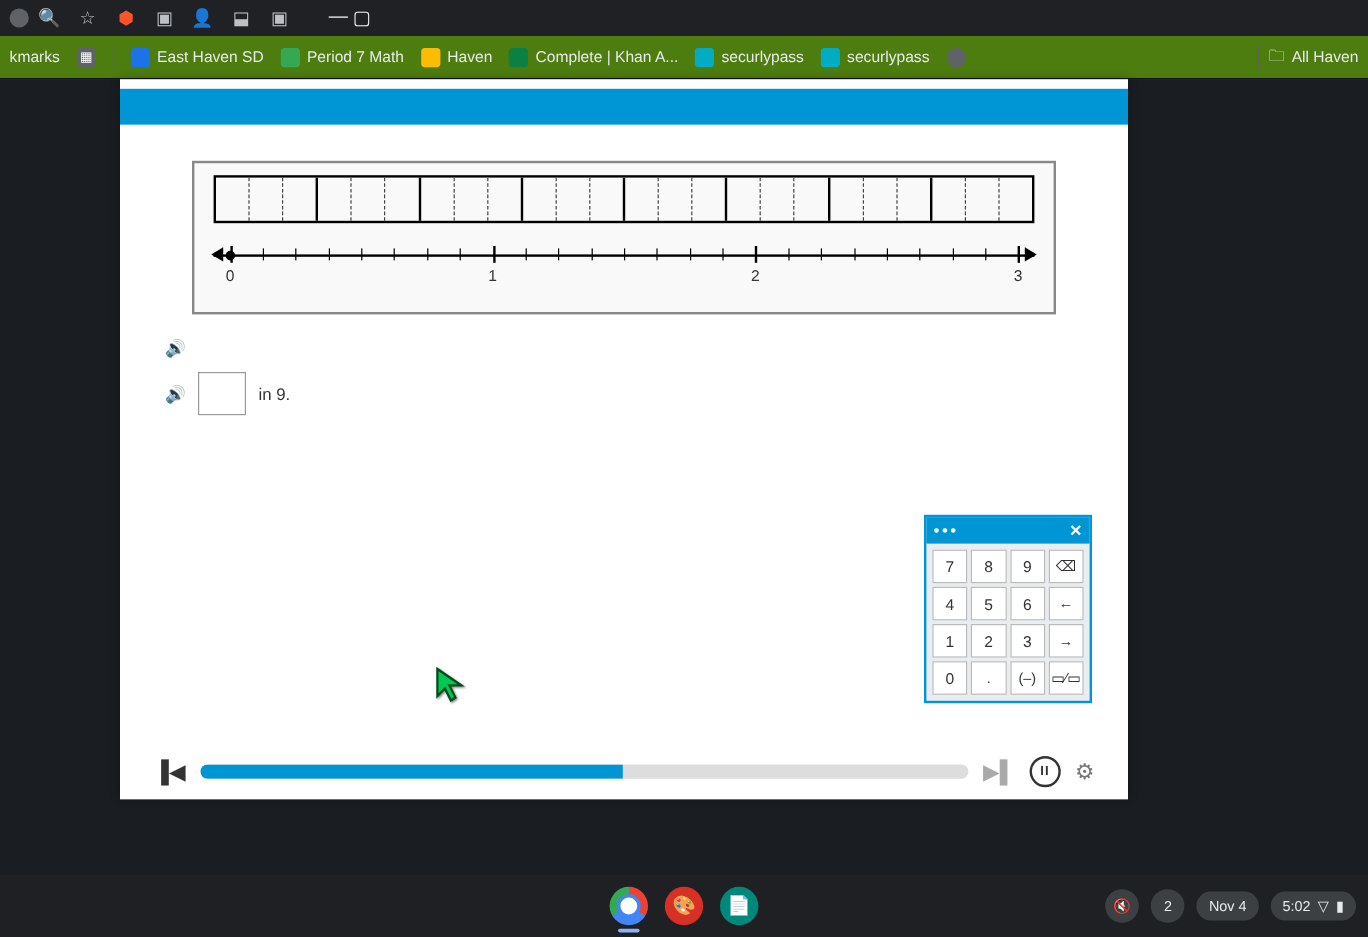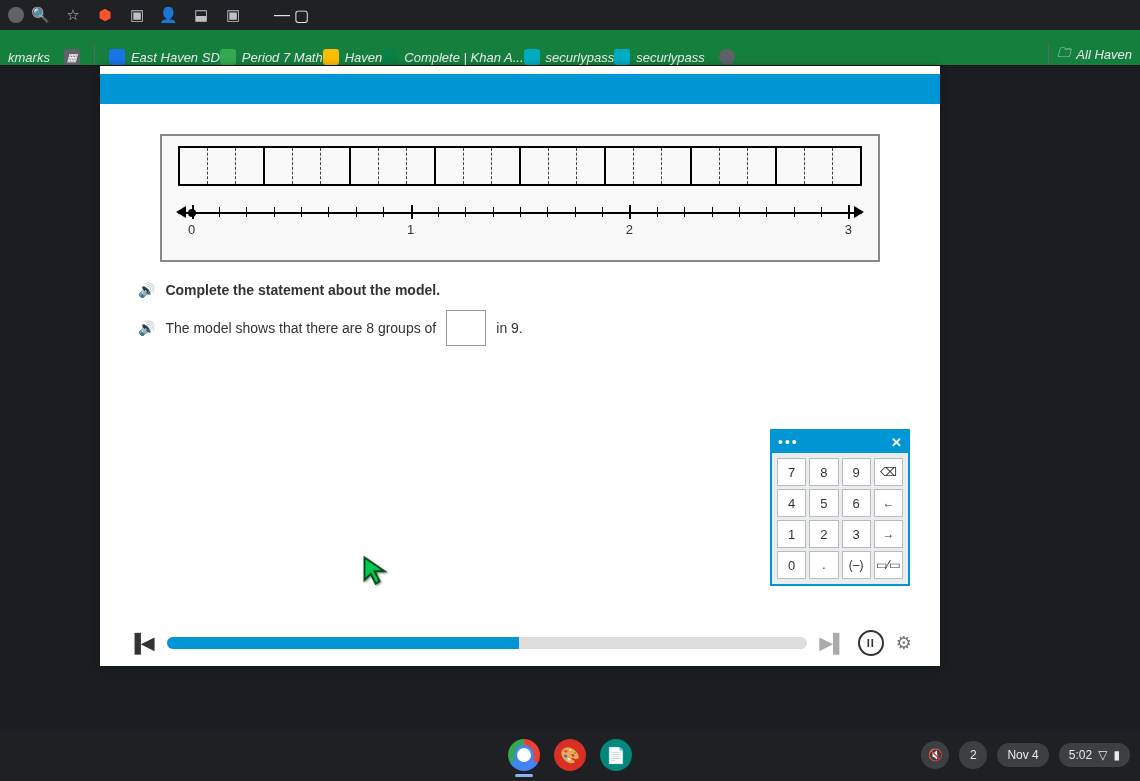--- a/index.html
+++ b/index.html
@@ -27,28 +27,27 @@
     flex:1;
   }
   .top-right-icons { display:flex; gap:14px; color:#bdc1c6; align-items:center;}
   .top-right-icons .ic { width:18px; height:18px; display:flex; align-items:center; justify-content:center; font-size:15px;}
   .brave { color:#fb542b;}
   .win-controls { display:flex; gap:6px; margin-left:18px;}
   .win-btn { width:14px; font-size:16px; color:#e8eaed;}
   
   .bookmarks-bar {
     height: 36px;
-    background: #15803d;
-    display: flex; align-items: flex-end;
+    background: #4d7c0f;
+    display: flex; align-items: center;
     padding: 0 8px;
     gap: 14px;
     color: #e8eaed;
     font-size: 13px;
     border-bottom:1px solid #111;
-    font-style:italic;
   }
   .bm-item { display:flex; align-items:center; gap:6px; cursor:pointer;}
   .bm-icon { width:16px; height:16px; border-radius:3px; display:flex;align-items:center;justify-content:center;font-size:11px;}
   .bm-sep { width:1px; height:20px; background:#5f6368;}
   .bm-right { margin-left:auto; display:flex; align-items:center; gap:8px;}
   
   .content-wrap {
     position:absolute;
     left: 100px; top: 66px;
     width: 840px; height: 600px;
@@ -138,21 +137,21 @@
     </div>
   </div>
 </div>
 
 <div class="bookmarks-bar">
   <span>kmarks</span>
   <span class="bm-item">
     <span class="bm-icon" style="background:#5f6368;color:#fff;">▦</span>
   </span>
   <span class="bm-sep"></span>
-  <span id="bm-list" style="display:flex;">
+  <span id="bm-list" style="display:flex;gap:14px;">
       <span class="bm-item">
         <span class="bm-icon" style="background:#1a73e8"></span>
         <span>East Haven SD</span>
       </span>
       <span class="bm-item">
         <span class="bm-icon" style="background:#34a853"></span>
         <span>Period 7 Math</span>
       </span>
       <span class="bm-item">
         <span class="bm-icon" style="background:#fbbc04"></span>
@@ -262,26 +261,24 @@
           <div class="nl-tick minor" style="left: 78%;"></div>
           <div class="nl-tick minor" style="left: 82%;"></div>
           <div class="nl-tick minor" style="left: 86%;"></div>
           <div class="nl-tick minor" style="left: 90%;"></div>
           <div class="nl-tick minor" style="left: 94%;"></div>
         </div>
     </div>
 
     <div class="prompt-row">
       <span class="speaker">🔊</span>
-      <span class="bold-prompt">Complete the statement about the model.</span>
     </div>
 
     <div class="prompt-row">
       <span class="speaker">🔊</span>
-      <span>The model shows that there are 8 groups of</span>
       <span class="answer-box"></span>
       <span>in 9.</span>
     </div>
 
     <div class="keypad">
       <div class="keypad-top">
         <span class="kp-dots">•••</span>
         <span class="kp-close">✕</span>
       </div>
       <div class="kp-grid" id="kp-grid">

